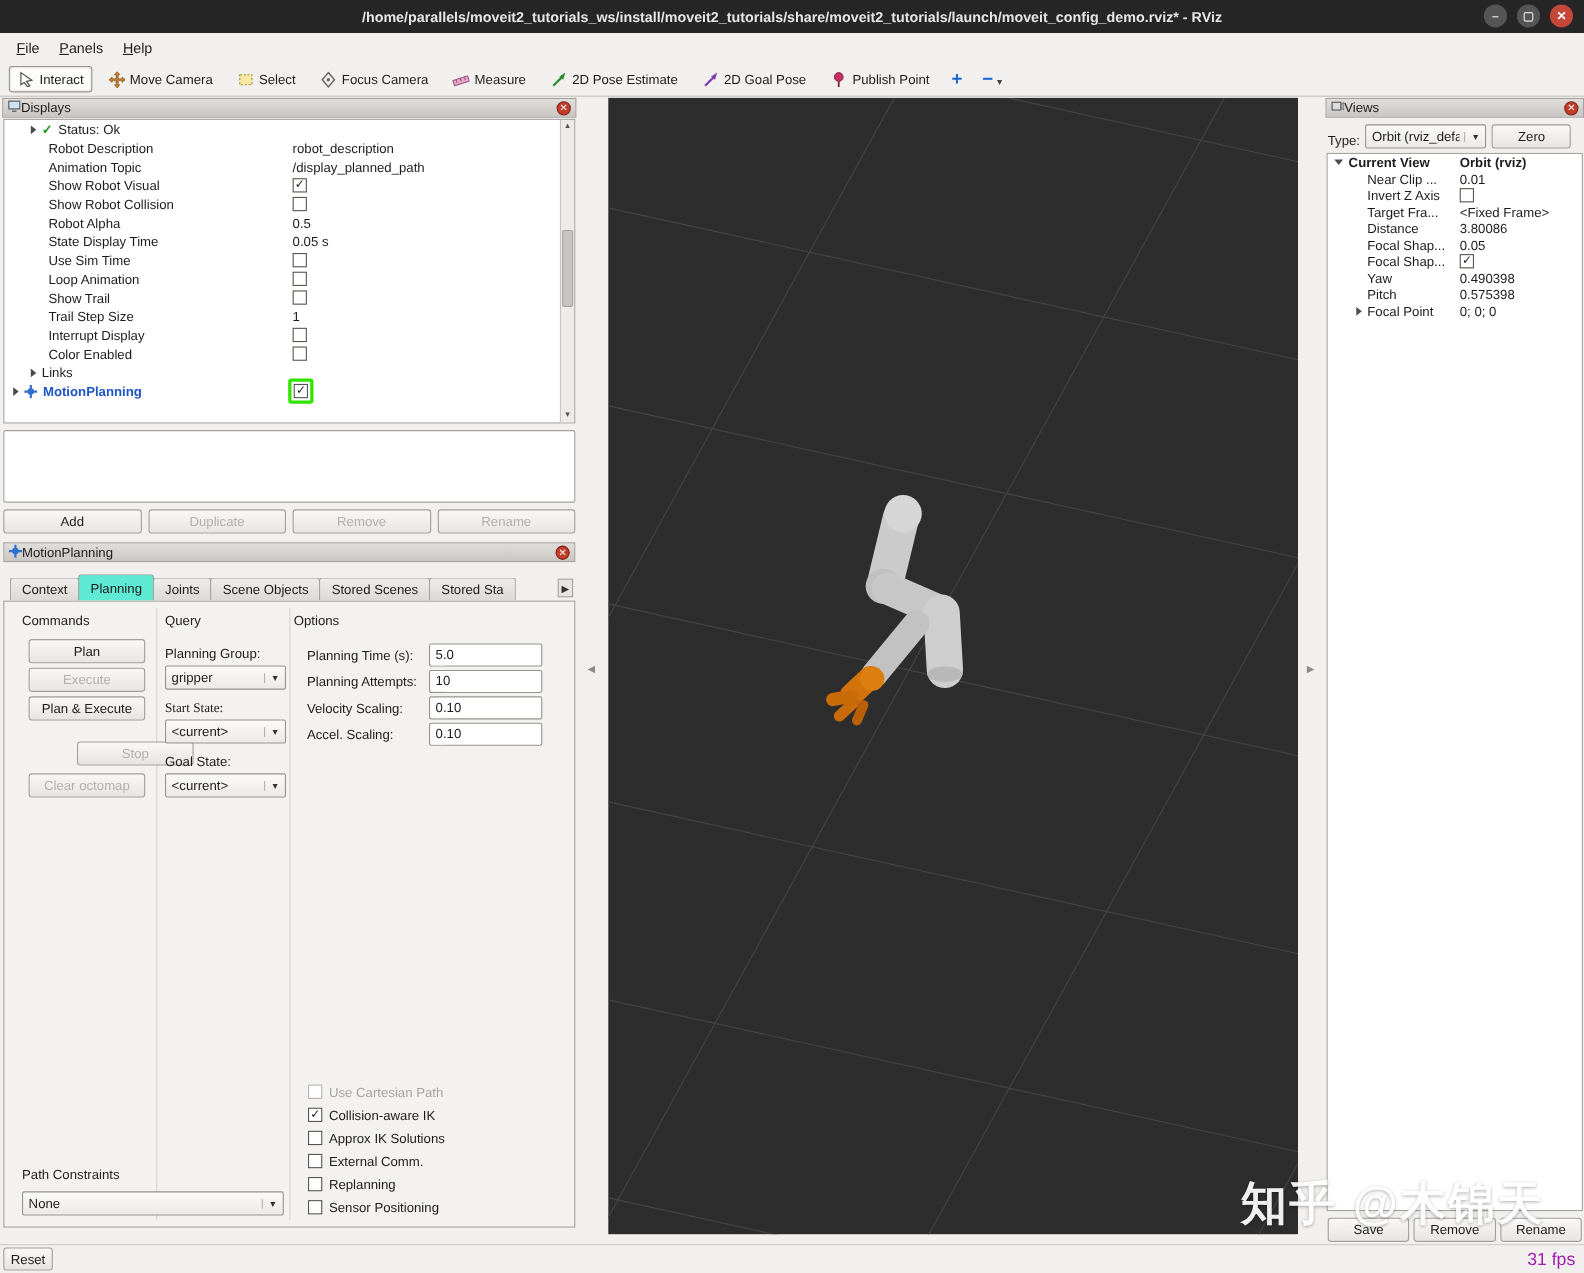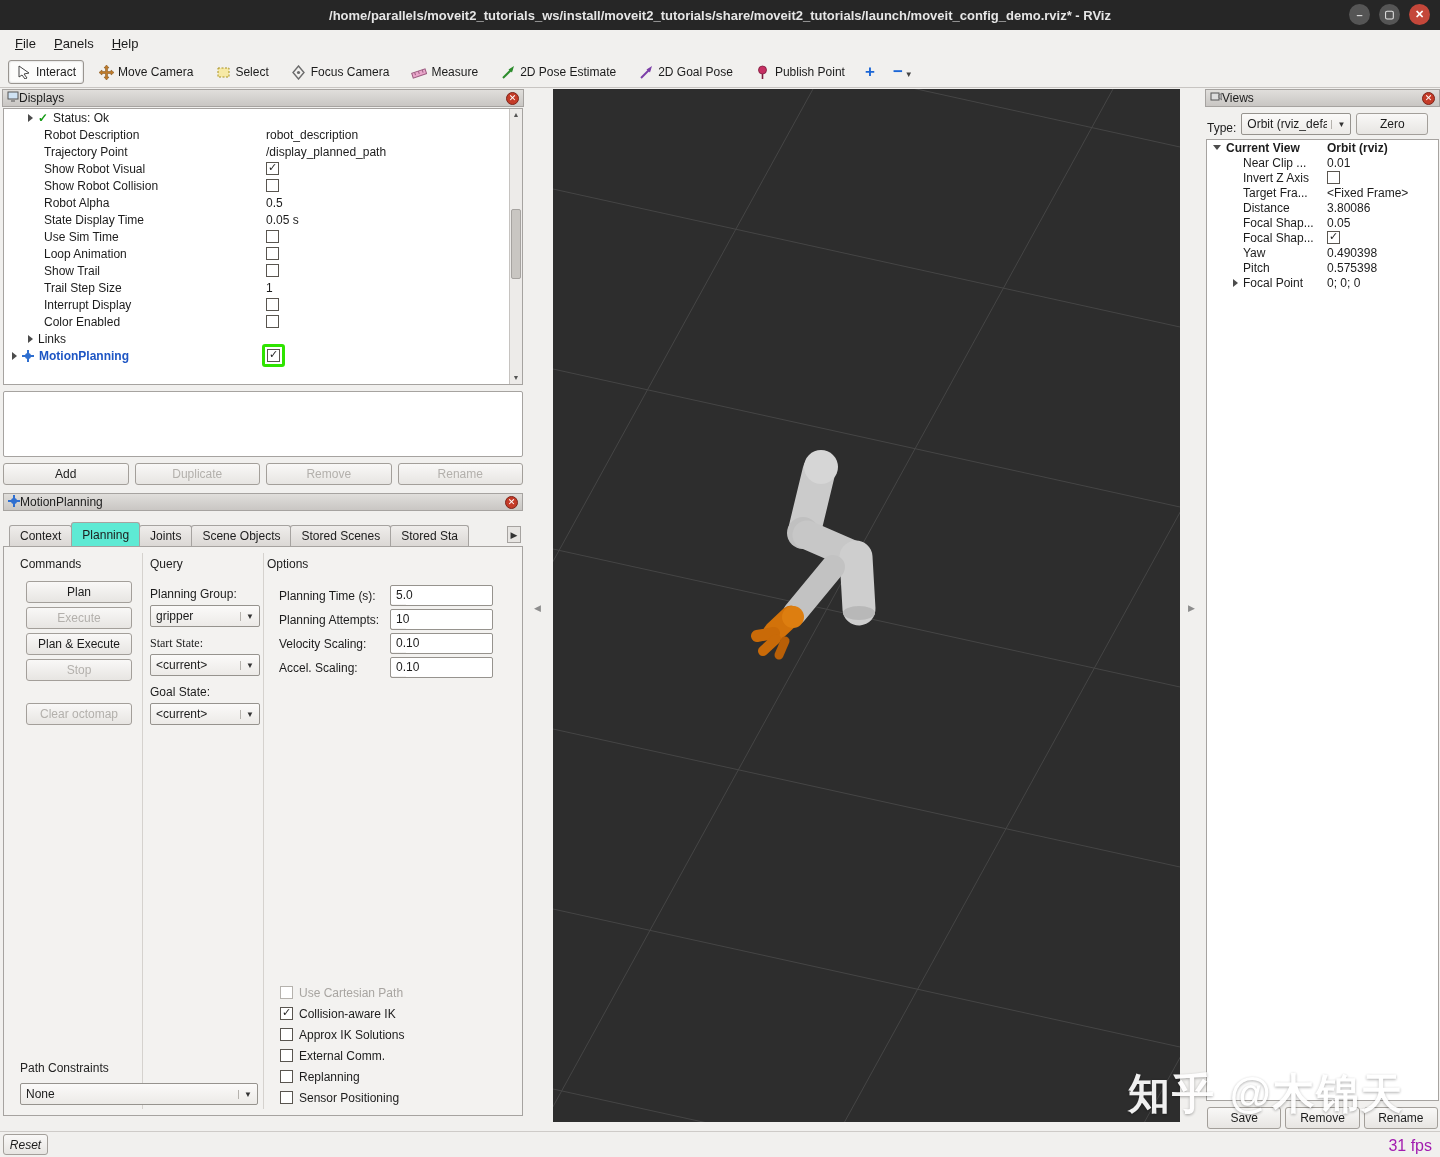--- a/index.html
+++ b/index.html
@@ -102,21 +102,21 @@
   .zero-btn { width:72px; height:22px; }
   .vtree { position:absolute; top:50px; left:1px; right:1px; bottom:30px; background:#fff; border:1px solid #a6a3a0; overflow:hidden; }
   .vrow { position:relative; height:15px; display:flex; align-items:center; white-space:nowrap; font-size:12px; }
   .vrow .tval { position:absolute; left:120px; display:flex; align-items:center; } .vind36 { padding-left:36px; } .vind26 { padding-left:26px; }
   .bold { font-weight:bold; }
   .views-buttons { position:absolute; bottom:2px; left:2px; right:2px; display:flex; gap:4px; }
   .views-buttons .btn { flex:1; height:22px; }
 
   
   .statusbar { position:absolute; bottom:0; left:0; right:0; height:26px; background:#f1f0ee; border-top:1px solid #cecbc8; }
-  .reset-btn { position:absolute; left:3px; top:2px; width:45px; height:21px;font-style:italic; }
+  .reset-btn { position:absolute; left:3px; top:2px; width:45px; height:21px; }
   .fps { position:absolute; right:8px; top:5px; font-size:16px; color:#a21caf; }
 
   .watermark { position:absolute; left:1128px; top:1066px; font-size:42px; font-weight:bold; color:#fff;
                z-index:60; letter-spacing:2px; opacity:.93; text-shadow:0 1px 3px rgba(0,0,0,.35); pointer-events:none; }
 </style>
 </head>
 <body>
 
 <div class="titlebar">
   <span>/home/parallels/moveit2_tutorials_ws/install/moveit2_tutorials/share/moveit2_tutorials/launch/moveit_config_demo.rviz* - RViz</span>
@@ -227,21 +227,21 @@
       <div class="trow ind24">
         <span class="tri"></span>
         <span class="okcheck">✓</span>
         <span>Status: Ok</span>
       </div>
       <div class="trow ind40">
         <span>Robot Description</span>
         <span class="tval">robot_description</span>
       </div>
       <div class="trow ind40">
-        <span>Trajectory Point</span>
+        <span>Animation Topic</span>
         <span class="tval">/display_planned_path</span>
       </div>
       <div class="trow ind40">
         <span>Show Robot Visual</span>
         <span class="tval">
             <span class="cb checked"></span>
           </span>
       </div>
       <div class="trow ind40">
         <span>Show Robot Collision</span>
@@ -351,21 +351,21 @@
     </div>
 
     <div class="mp-content">
       <div class="vdiv" style="left:138px;"></div>
       <div class="vdiv" style="left:259px;"></div>
 
       <div class="sect-h" style="left:16px; top:10px;">Commands</div>
       <div class="btn cmdbtn" style="top:34px;">Plan</div>
       <div class="btn cmdbtn disabled" style="top:60px;">Execute</div>
       <div class="btn cmdbtn" style="top:86px;">Plan &amp; Execute</div>
-      <div class="btn cmdbtn disabled" style="top:112px;">Stop</div>
+      <div class="btn cmdbtn disabled" style="top:127px;margin-left:44px;">Stop</div>
       <div class="btn cmdbtn disabled" style="top:156px;">Clear octomap</div>
 
       <div class="sect-h" style="left:146px; top:10px;">Query</div>
       <div class="qlabel" style="left:146px; top:40px;">Planning Group:</div>
       <div class="dd qdd" style="top:58px;">
         <span class="ddval">gripper</span>
         <span class="ddarrow">▼</span>
       </div>
       <div class="qlabel" style="left:146px; top:89px;font-family:Liberation Serif, serif;">Start State:</div>
       <div class="dd qdd" style="top:107px;">

